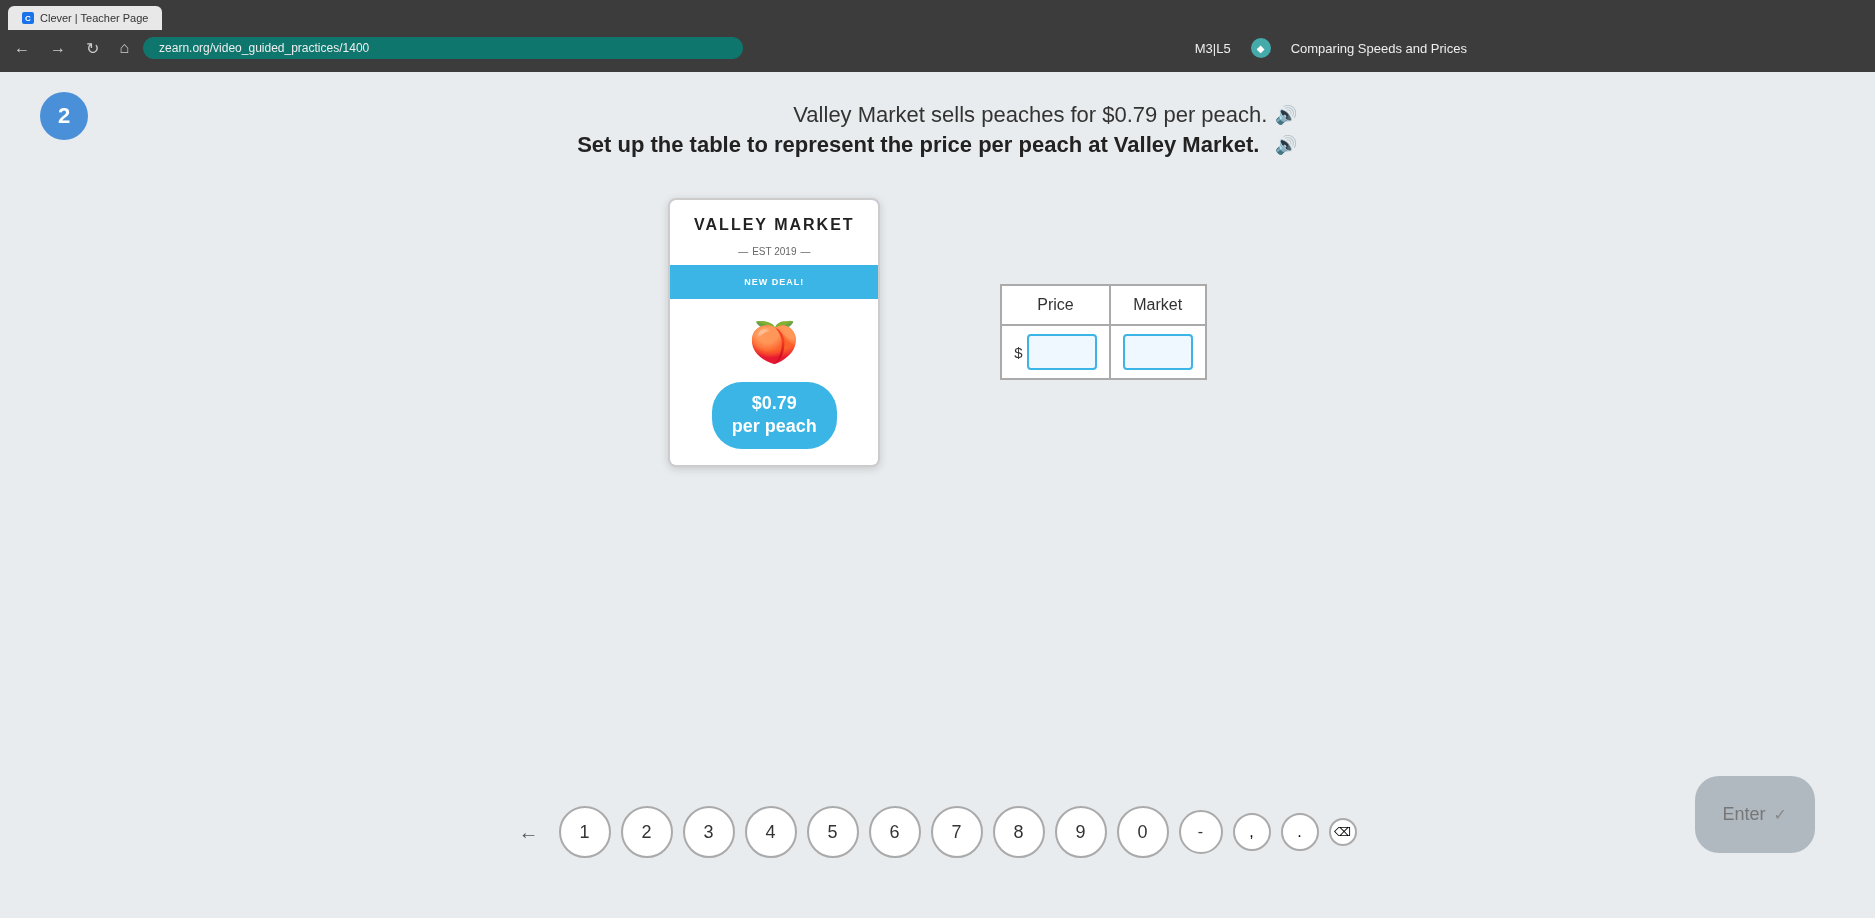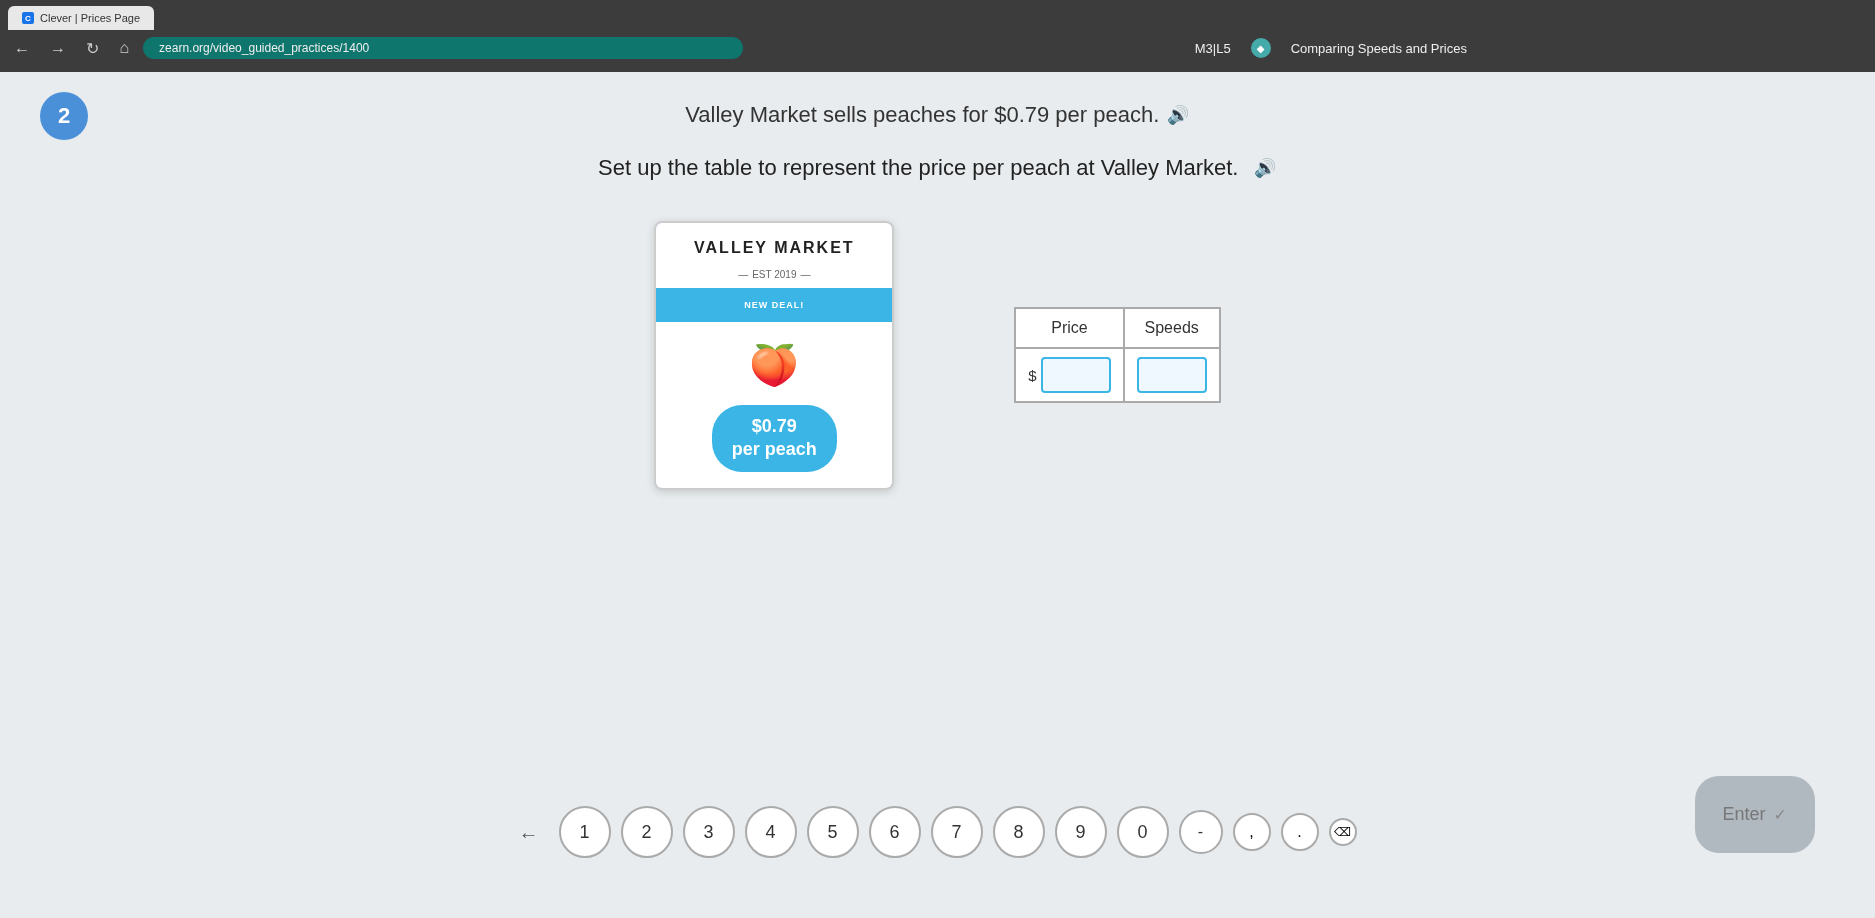--- a/index.html
+++ b/index.html
@@ -122,29 +122,29 @@
 
     
     .problem-text {
       text-align: center;
       margin-top: 10px;
       margin-bottom: 30px;
     }
     .problem-text .line1 {
       font-size: 22px;
       color: #333;
-      margin-bottom: 27px;
-      display: flex;
-      align-items: center;
-      justify-content: center;
+      margin-bottom: 4px;
+      display: flex;
+      align-items: center;
+      justify-content: flex-end;
       gap: 8px;
     }
     .problem-text .line2 {
       font-size: 22px;
-      font-weight: normal;
+      font-weight: bold;
       color: #222;
       display: flex;
       align-items: center;
       justify-content: center;
       gap: 16px;
     }
     .speaker-icon {
       font-size: 18px;
       color: #555;
       cursor: pointer;
@@ -153,21 +153,21 @@
     
     .content-row {
       display: flex;
       align-items: center;
       gap: 120px;
       margin-top: 10px;
     }
 
     
     .market-card {
-      width: 240px;
+      width: 212px;
       background: #c4b5fd;
       border-radius: 8px;
       border: 2px solid #ccc;
       overflow: hidden;
       box-shadow: 0 2px 8px rgba(0,0,0,0.15);
     }
     .card-header {
       padding: 16px 12px 8px;
       text-align: center;
       background: white;
@@ -355,21 +355,21 @@
       font-size: 16px;
     }
   </style>
 </head>
 <body>
 
 <div class="browser-chrome">
   <div class="browser-tab-bar">
     <div class="browser-tab">
       <div class="tab-favicon">C</div>
-      <span>Clever | Prices Page</span>
+      <span>Clever | Teacher Page</span>
     </div>
   </div>
   <div class="browser-nav-bar">
     <span class="nav-btn">←</span>
     <span class="nav-btn">→</span>
     <span class="nav-btn">↻</span>
     <span class="nav-btn">⌂</span>
     <div class="address-bar">zearn.org/video_guided_practices/1400</div>
     <div class="lesson-label">
       <span>M3|L5</span>
@@ -411,21 +411,21 @@
           <span>per peach</span>
         </div>
       </div>
     </div>
 
     <div class="price-table-container">
       <table class="price-table">
         <thead>
           <tr>
             <th>Price</th>
-            <th>Speeds</th>
+            <th>Market</th>
           </tr>
         </thead>
         <tbody>
           <tr>
             <td>
               <div class="table-input-cell">
                 <span class="dollar-sign">$</span>
                 <input class="table-input" type="text" value="" style="">
               </div>
             </td>

